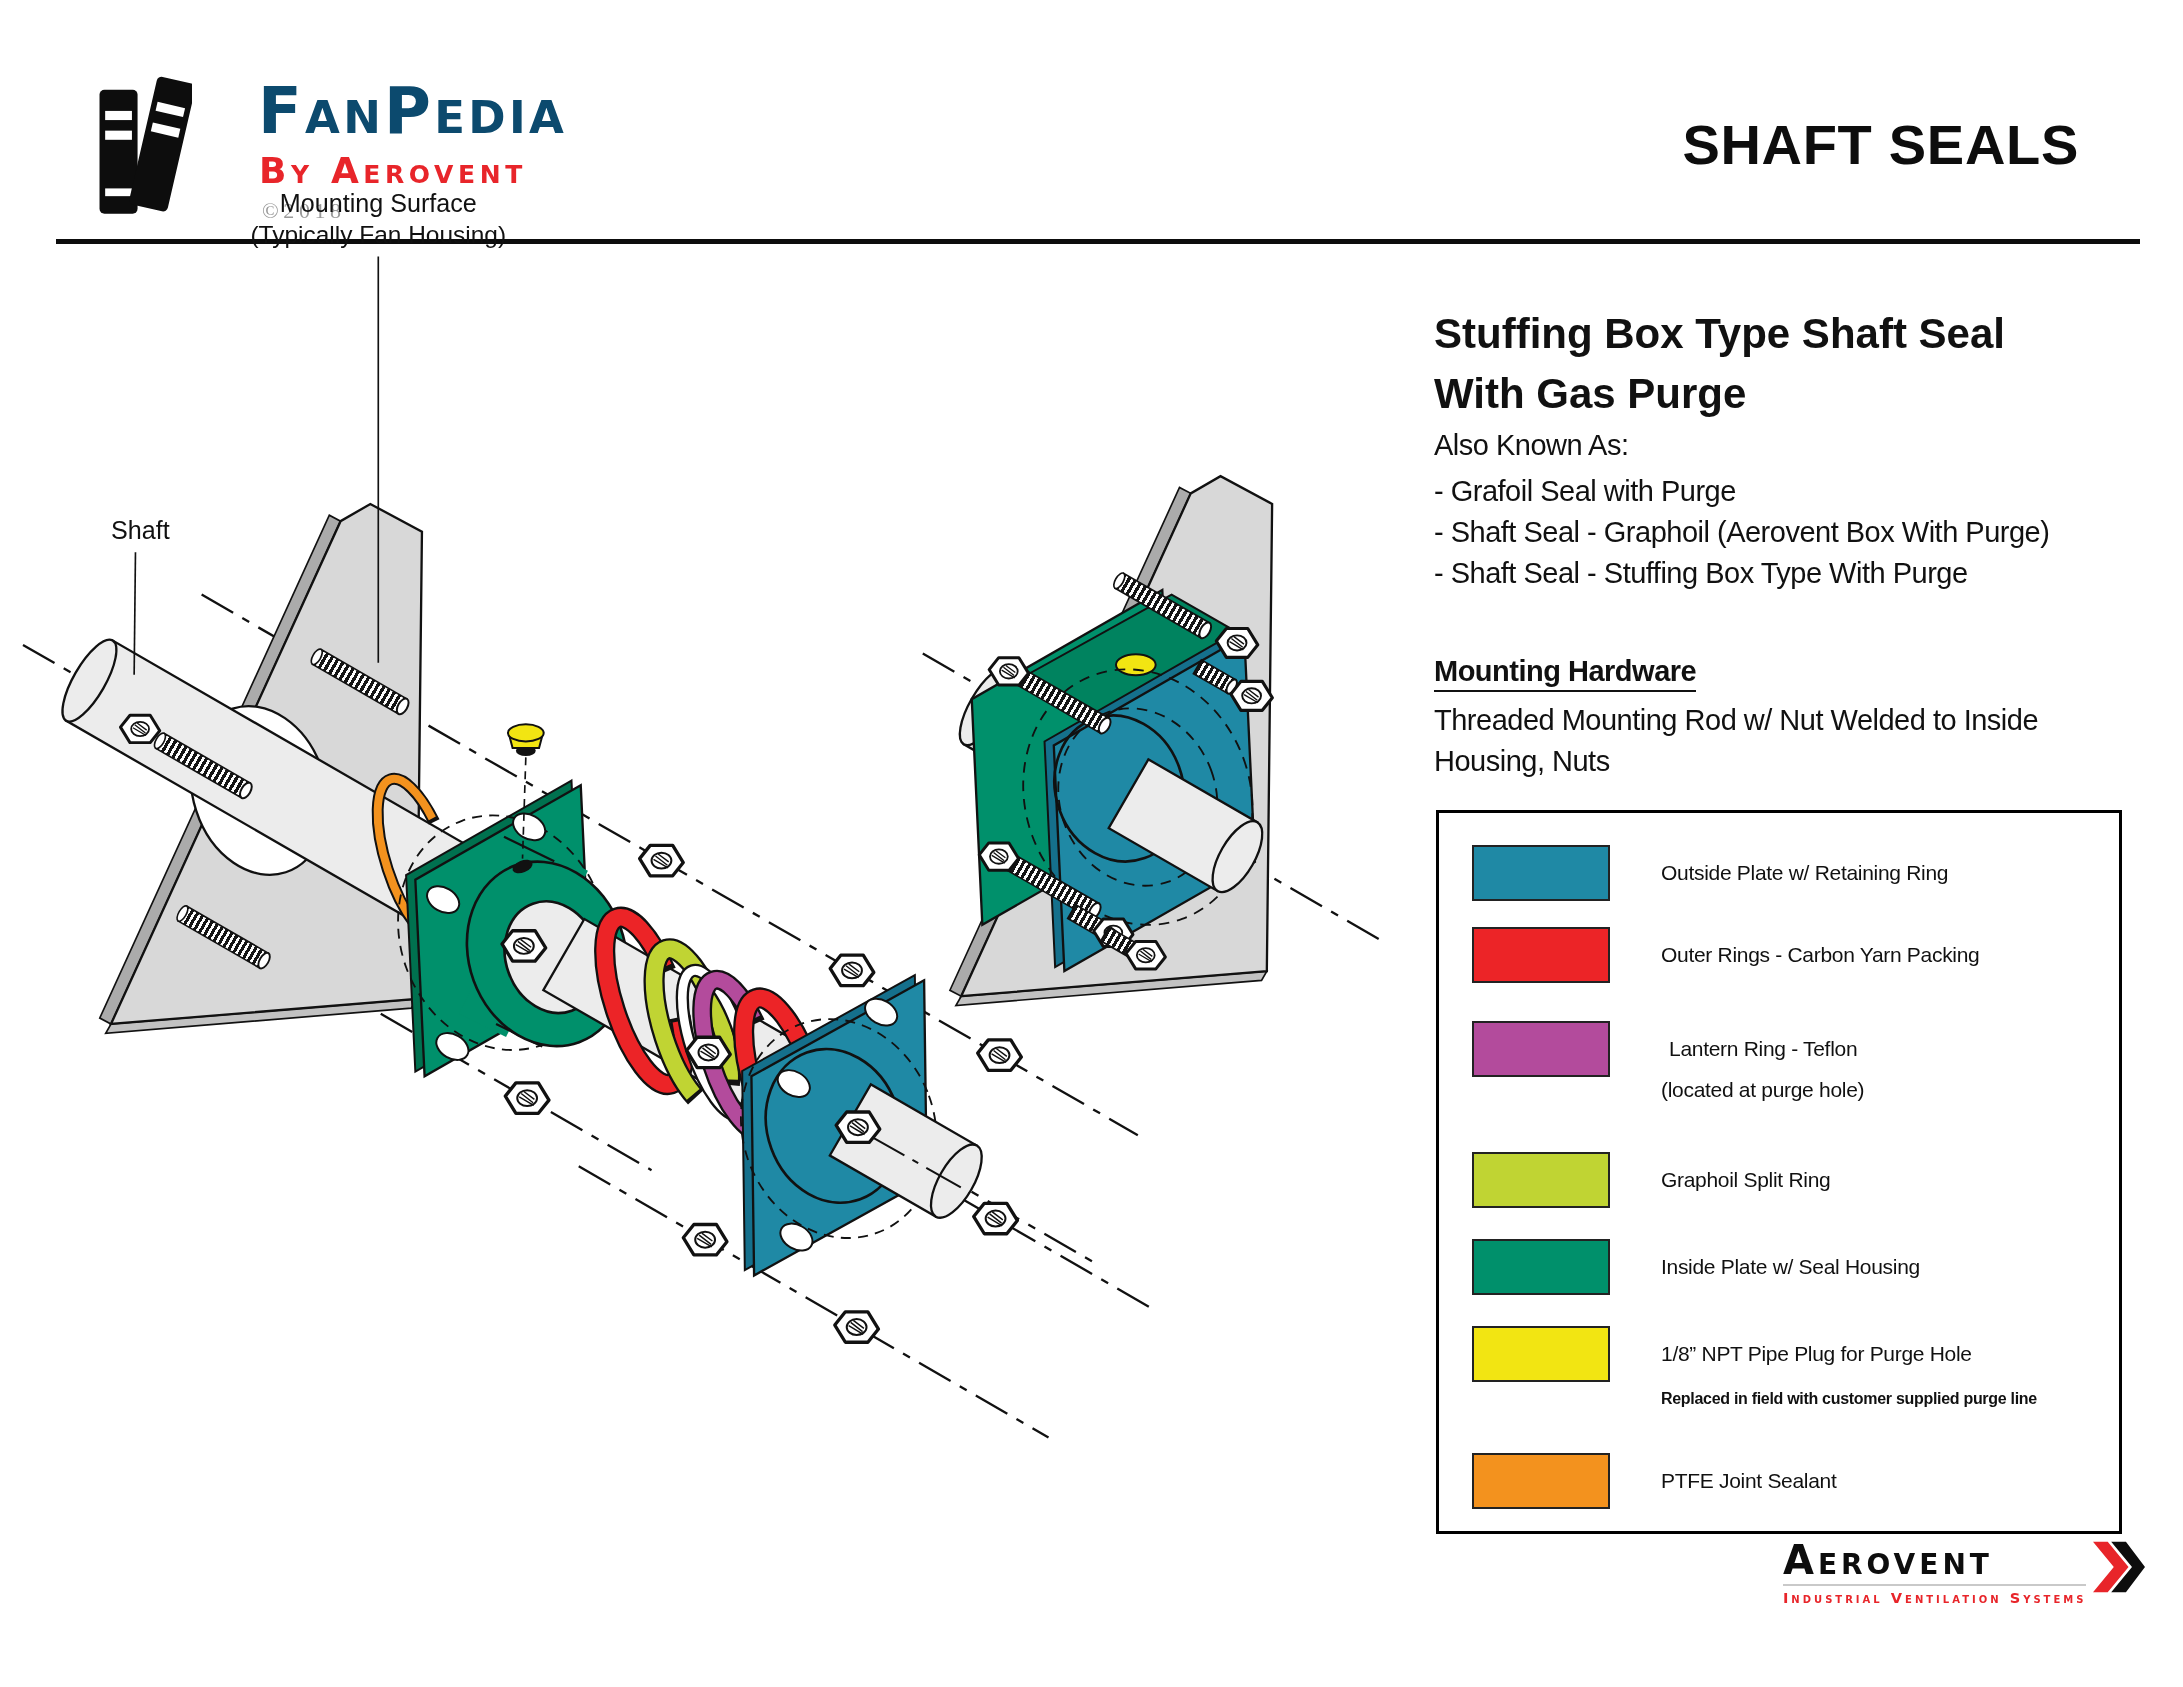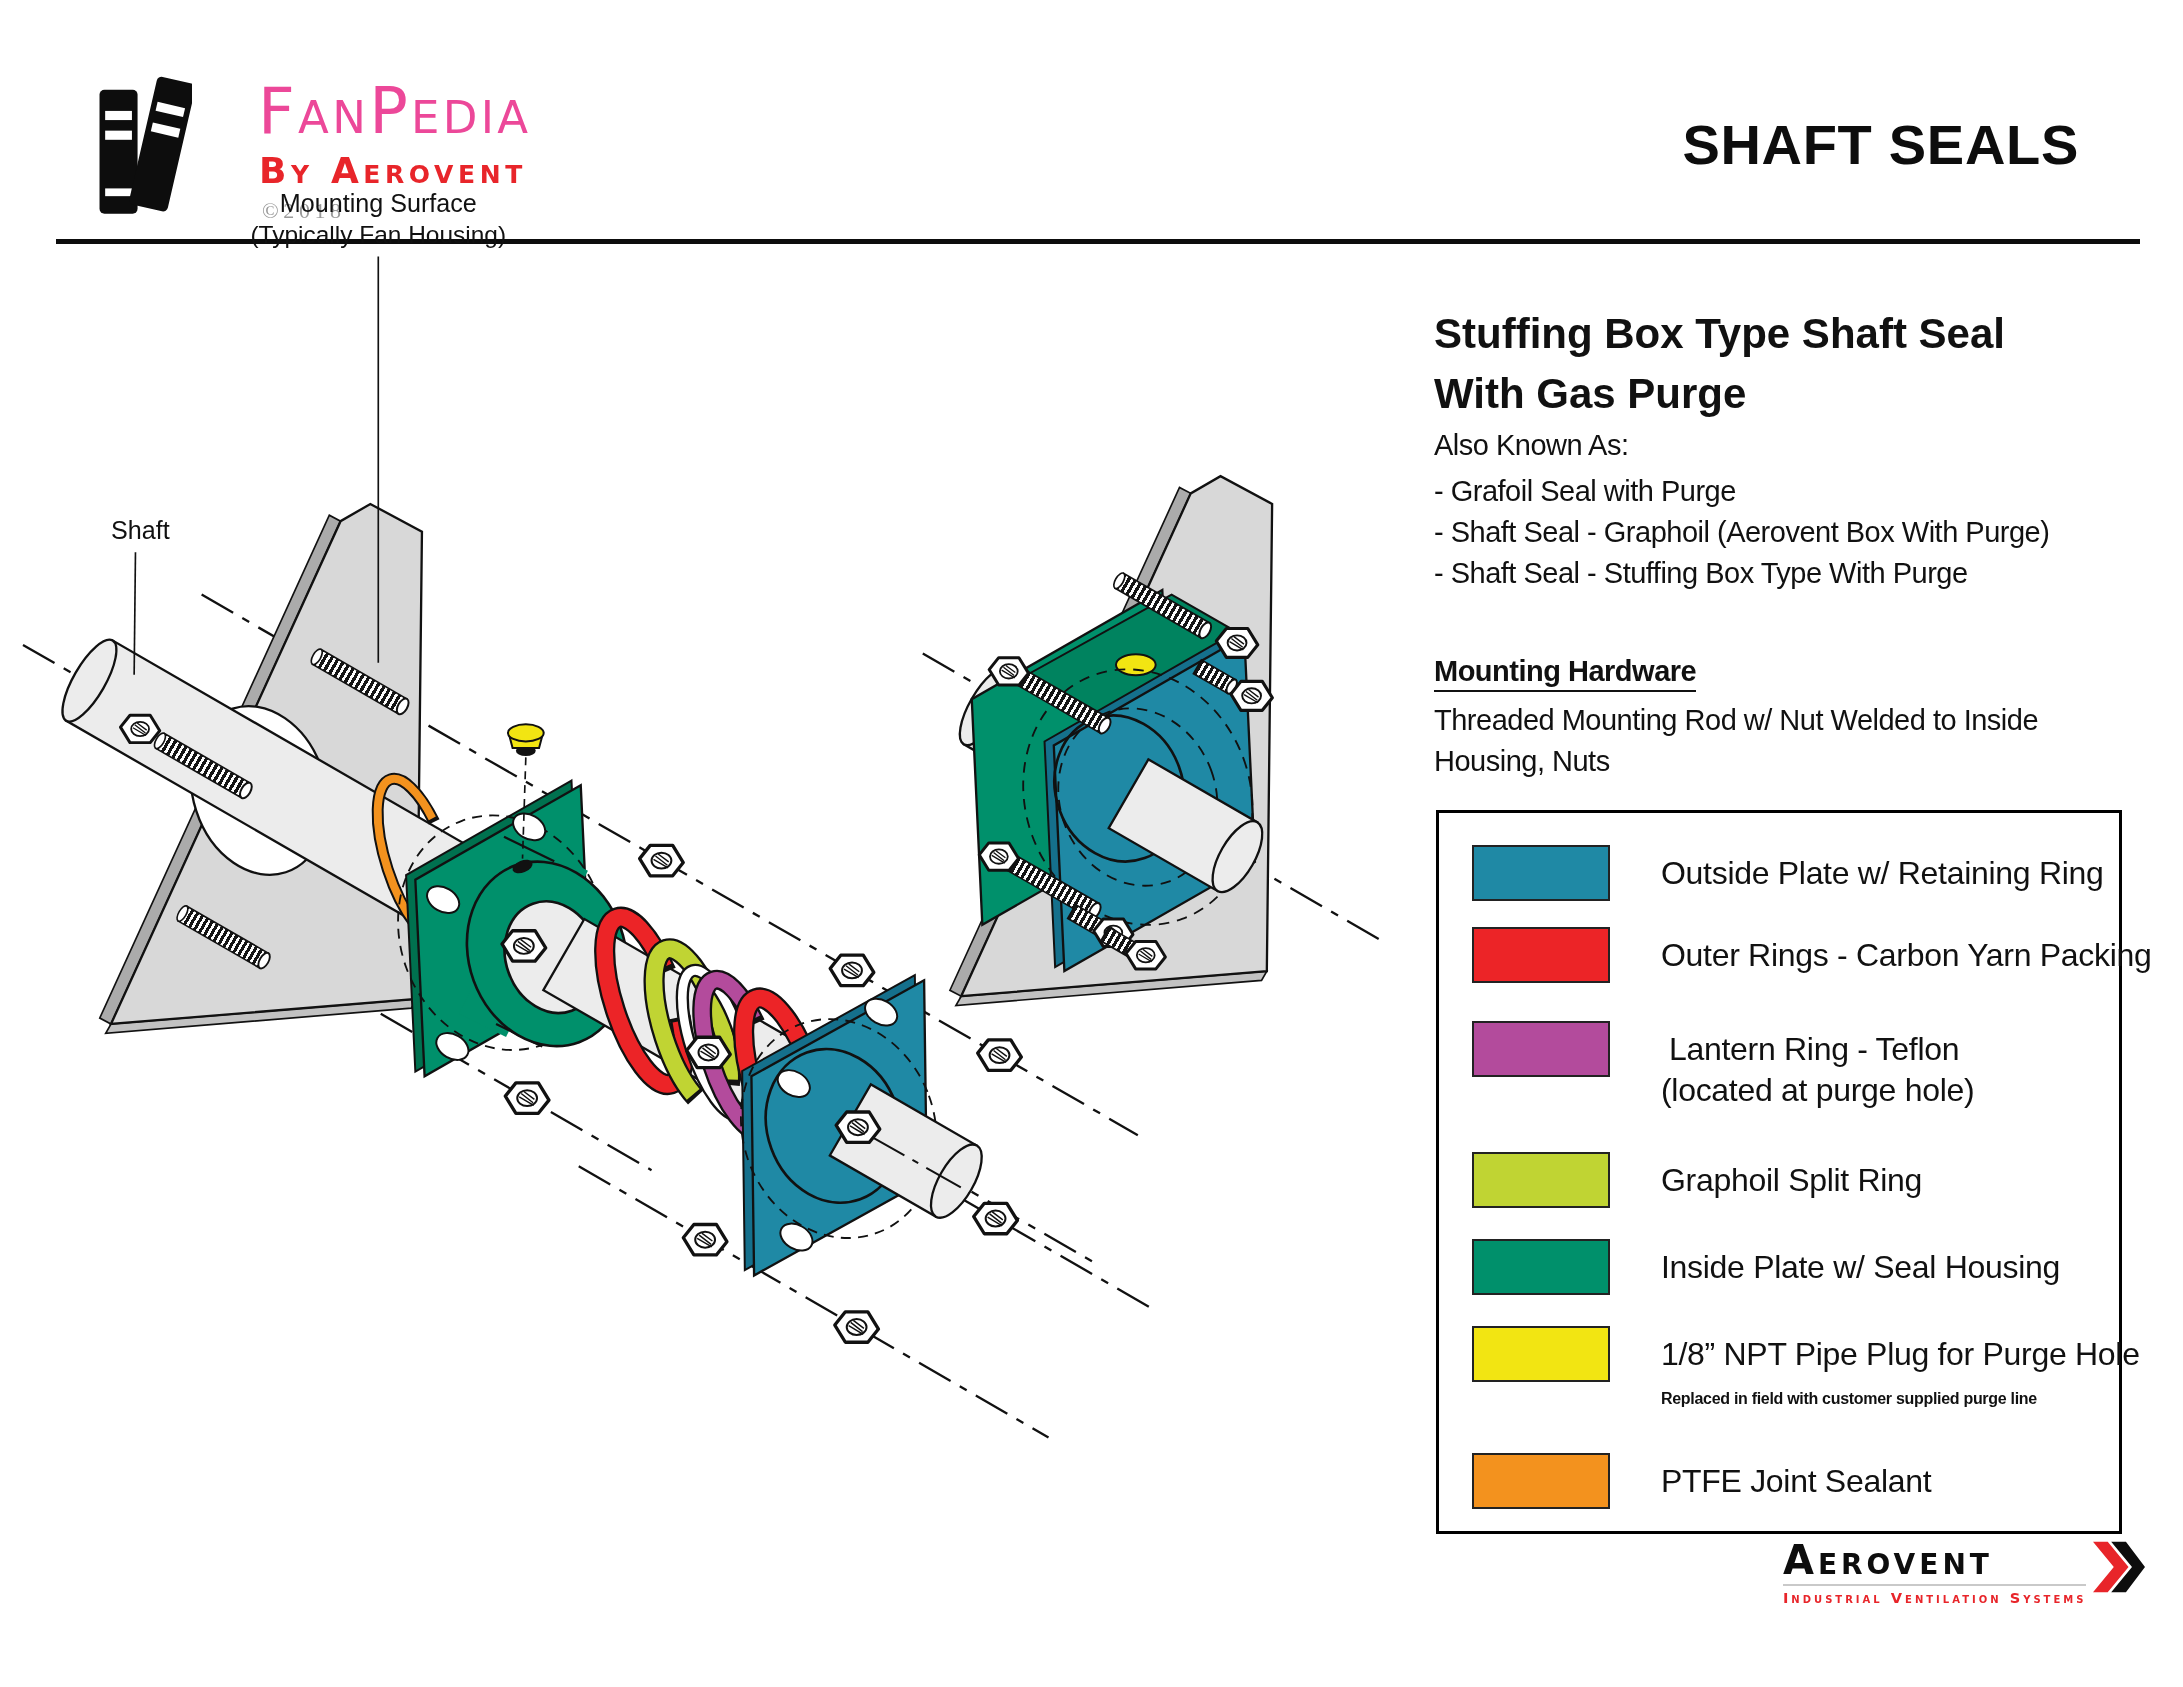--- a/index.html
+++ b/index.html
@@ -1,31 +1,31 @@
 <!DOCTYPE html>
 <html style="font-size:10.6px"><head>
 <meta charset="utf-8">
 <style>
   html,body{margin:0;padding:0;background:#fff;}
   body{width:2183px;height:1687px;position:relative;font-family:"Liberation Sans",sans-serif;color:#111;overflow:hidden;}
   .abs{position:absolute;}
   
-  .brand-name{font-family:"DejaVu Sans",sans-serif;font-variant:small-caps;font-weight:400;font-size:64px;letter-spacing:3.3px;color:#ec4899;line-height:1;}
+  .brand-name{font-family:"DejaVu Sans",sans-serif;font-variant:small-caps;font-weight:700;font-size:64px;letter-spacing:3.3px;color:#0c4a6e;line-height:1;}
   .brand-by{font-family:"DejaVu Sans",sans-serif;font-variant:small-caps;font-weight:700;font-size:36px;letter-spacing:4.6px;color:#E8252A;line-height:1;}
   .brand-year{font-size:22px;color:#9a9a9a;letter-spacing:4.6px;font-weight:400;}
   .page-title{font-size:56px;font-weight:800;letter-spacing:0.7px;color:#0d0d0d;}
   .hrule{background:#0d0d0d;height:5.3px;}
   
   .h1{font-size:42px;font-weight:700;line-height:60px;white-space:nowrap;margin-top:12px;}
   .body-txt{font-size:29px;letter-spacing:-0.5px;white-space:nowrap;}
   .bold-underline{font-weight:700;border-bottom:2.6px solid #111;padding-bottom:2px;display:inline-block;}
   
   .legend-box{border:3.3px solid #000;background:#fff;}
   .swatch{width:138px;height:56px;border:2px solid #222;box-sizing:border-box;}
-  .legend-label{font-size:32px;letter-spacing:-0.3px;white-space:nowrap;line-height:32px;text-align:right;}
+  .legend-label{font-size:21px;letter-spacing:-0.3px;white-space:nowrap;line-height:32px;text-align:right;}
   .legend-note{font-size:16px;font-weight:700;letter-spacing:-0.3px;white-space:nowrap;}
   
   .foot-brand{font-family:"DejaVu Sans",sans-serif;font-variant:small-caps;font-weight:700;font-size:40px;letter-spacing:4px;color:#0d0d0d;line-height:1;}
   .foot-tag{font-family:"DejaVu Sans",sans-serif;font-variant:small-caps;font-weight:700;font-size:14.6px;letter-spacing:3px;color:#E8252A;white-space:nowrap;}
   .foot-rule{height:2px;background:#c9c9c9;margin:4px 0 2.6px 0;}
   svg text{font-family:"Liberation Sans",sans-serif;}
 </style>
 </head>
 <body>
 

